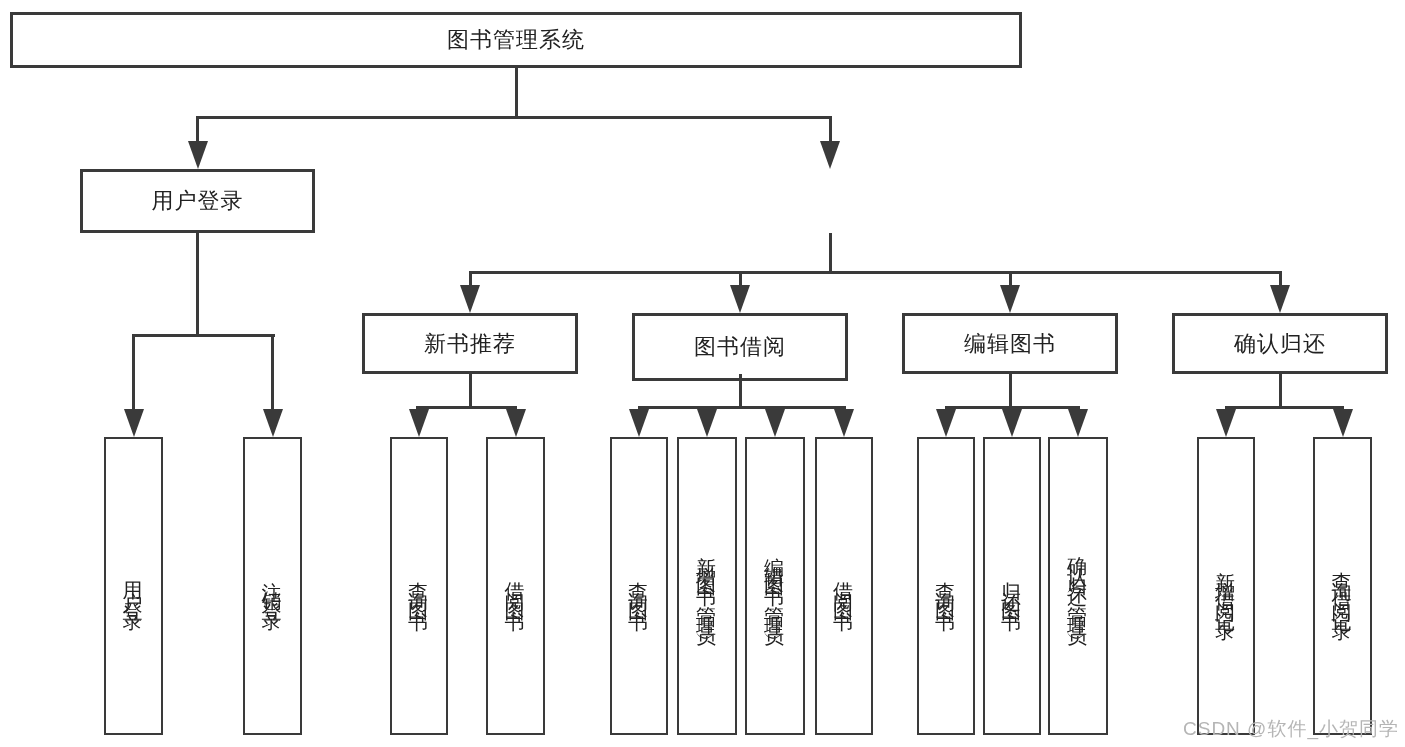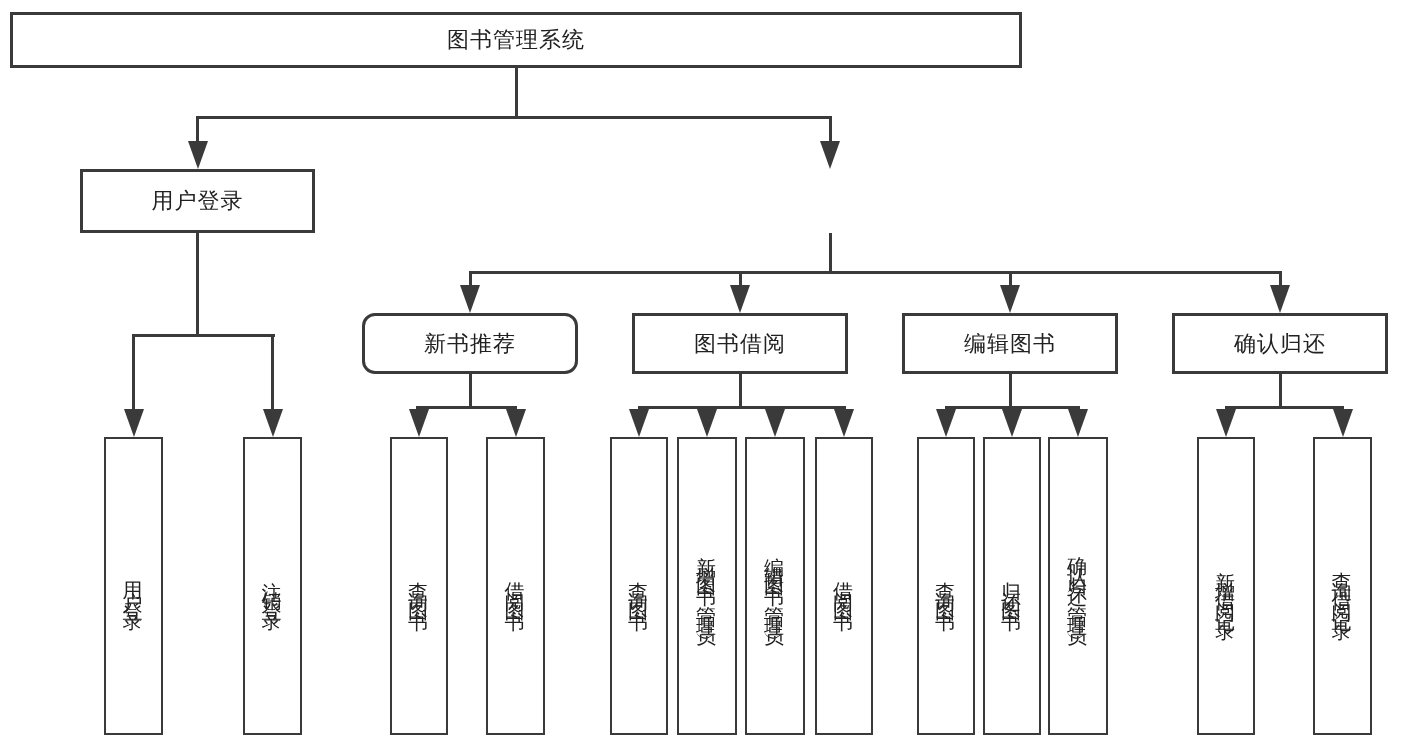--- a/index.html
+++ b/index.html
@@ -94,24 +94,24 @@
   <div class="h" style="left:468.5px;top:270.5px;width:813px;"></div>
   <div class="v" style="left:468.5px;top:270.5px;height:18px;"></div>
   <div class="ar" style="left:460px;top:285px;"></div>
   <div class="v" style="left:738.5px;top:270.5px;height:18px;"></div>
   <div class="ar" style="left:730px;top:285px;"></div>
   <div class="v" style="left:1008.5px;top:270.5px;height:18px;"></div>
   <div class="ar" style="left:1000px;top:285px;"></div>
   <div class="v" style="left:1278.5px;top:270.5px;height:18px;"></div>
   <div class="ar" style="left:1270px;top:285px;"></div>
 
-  <div class="hbox" style="left:362px;top:313px;width:216px;height:61px;border-radius:13px;">
+  <div class="hbox" style="left:362px;top:313px;width:216px;height:61px;">
     <span>新书推荐</span>
   </div>
-  <div class="hbox" style="left:632px;top:313px;width:216px;height:61px;">
+  <div class="hbox" style="left:632px;top:313px;width:216px;height:68px;">
     <span>图书借阅</span>
   </div>
   <div class="hbox" style="left:902px;top:313px;width:216px;height:61px;">
     <span>编辑图书</span>
   </div>
   <div class="hbox" style="left:1172px;top:313px;width:216px;height:61px;">
     <span>确认归还</span>
   </div>
 
   <div class="v" style="left:468.5px;top:374px;height:34.5px;"></div>
@@ -186,14 +186,15 @@
     <span>确认归还（管理员）</span>
   </div>
 
   <div class="vbox" style="left:1197px;top:437px;width:58px;height:298px;">
     <span>新增借阅记录</span>
   </div>
   <div class="vbox" style="left:1313px;top:437px;width:59px;height:298px;">
     <span>查询借阅记录</span>
   </div>
 
+  <div class="watermark">CSDN @软件_小贺同学</div>
 
 </div>
 
 </body></html>

